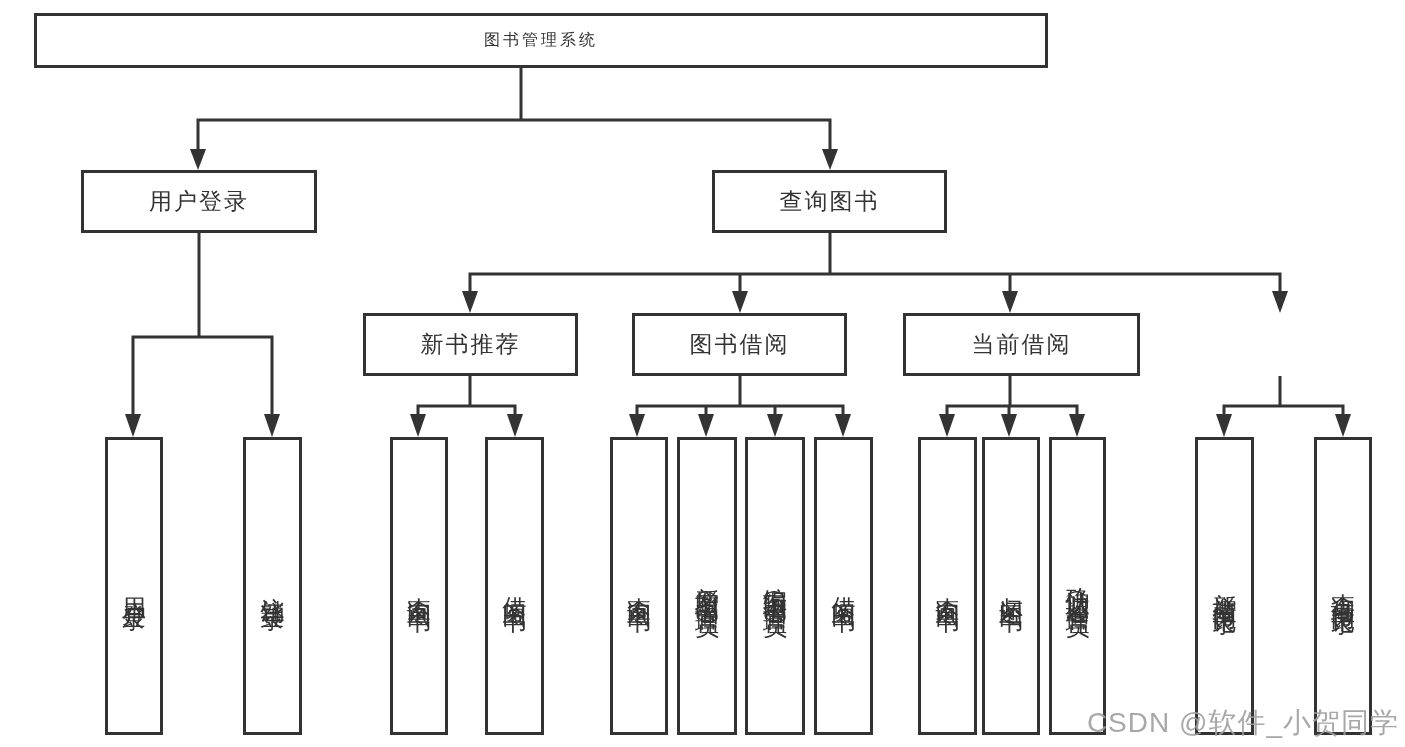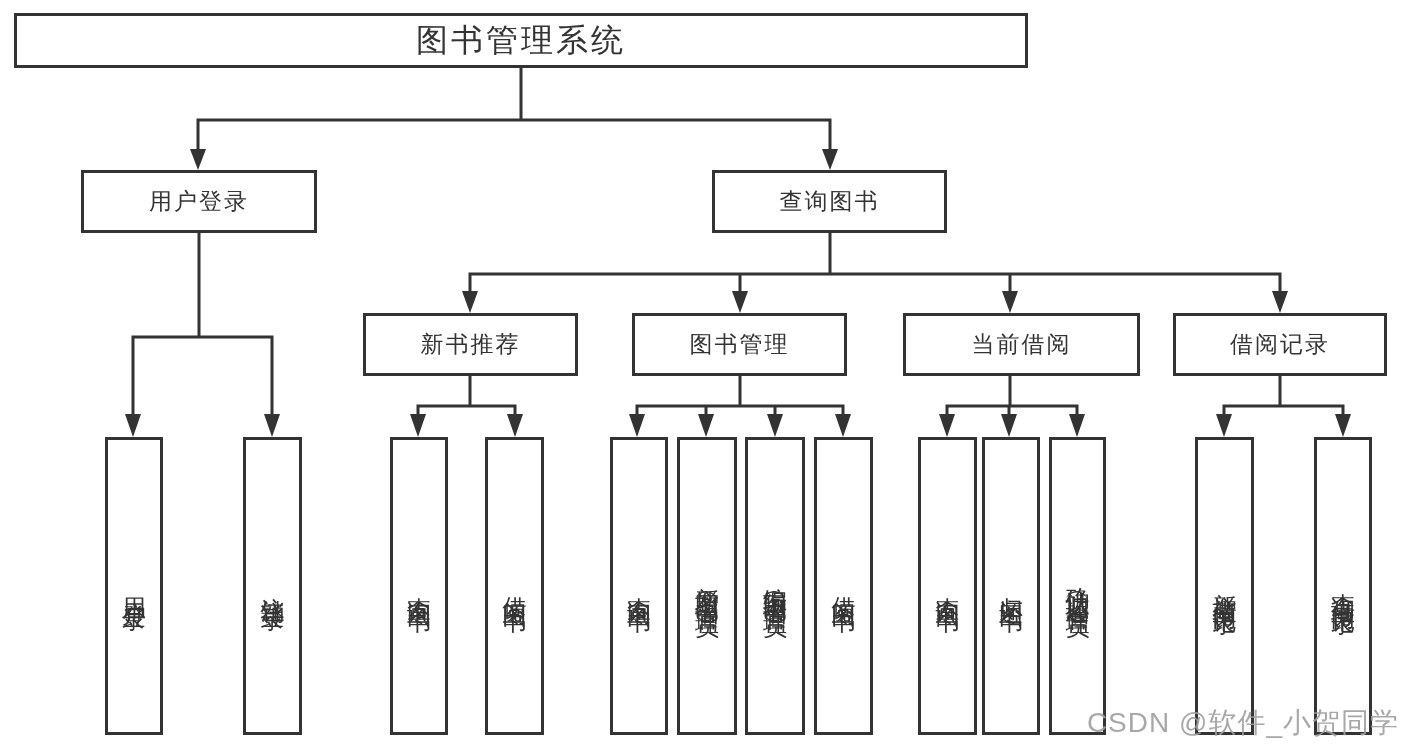--- a/index.html
+++ b/index.html
@@ -19,21 +19,21 @@
     box-sizing:border-box;
     border:3px solid #333333;
     background:#ffffff;
     display:flex;
     align-items:center;
     justify-content:center;
     text-align:center;
     z-index:2;
     color:#333333;
   }
-  .node.h1{font-size:32px;letter-spacing:3px;}
+  .node.h1{font-size:16px;letter-spacing:3px;margin-left:20px;}
   .node.h2{font-size:23px;letter-spacing:2px;}
   .node.v{
     writing-mode:vertical-rl;
     text-orientation:mixed;
     font-size:24px;
     letter-spacing:4px;
     line-height:1;
   }
   .watermark{
     position:absolute;
@@ -96,23 +96,22 @@
       <polygon points="1335,414 1351,414 1343,437"></polygon>
     </g>
   </svg>
 
   <div class="node h1" style="left:14px;top:13px;width:1014px;height:55px">图书管理系统</div>
 
   <div class="node h2" style="left:81px;top:170px;width:236px;height:63px">用户登录</div>
   <div class="node h2" style="left:712px;top:170px;width:235px;height:63px">查询图书</div>
 
   <div class="node h2" style="left:363px;top:313px;width:215px;height:63px">新书推荐</div>
-  <div class="node h2" style="left:632px;top:313px;width:215px;height:63px">图书管理</div>
+  <div class="node h2" style="left:632px;top:313px;width:215px;height:63px">图书借阅</div>
   <div class="node h2" style="left:903px;top:313px;width:237px;height:63px">当前借阅</div>
-  <div class="node h2" style="left:1173px;top:313px;width:214px;height:63px">借阅记录</div>
 
   <div class="node v" style="left:105px;top:437px;width:58px;height:298px">用户登录</div>
   <div class="node v" style="left:243px;top:437px;width:59px;height:298px">注销登录</div>
 
   <div class="node v" style="left:390px;top:437px;width:58px;height:298px">查询图书</div>
   <div class="node v" style="left:485px;top:437px;width:59px;height:298px">借阅图书</div>
 
   <div class="node v" style="left:610px;top:437px;width:58px;height:298px">查询图书</div>
   <div class="node v" style="left:677px;top:437px;width:60px;height:298px">新增图书（管理员）</div>
   <div class="node v" style="left:745px;top:437px;width:60px;height:298px">编辑图书（管理员）</div>

